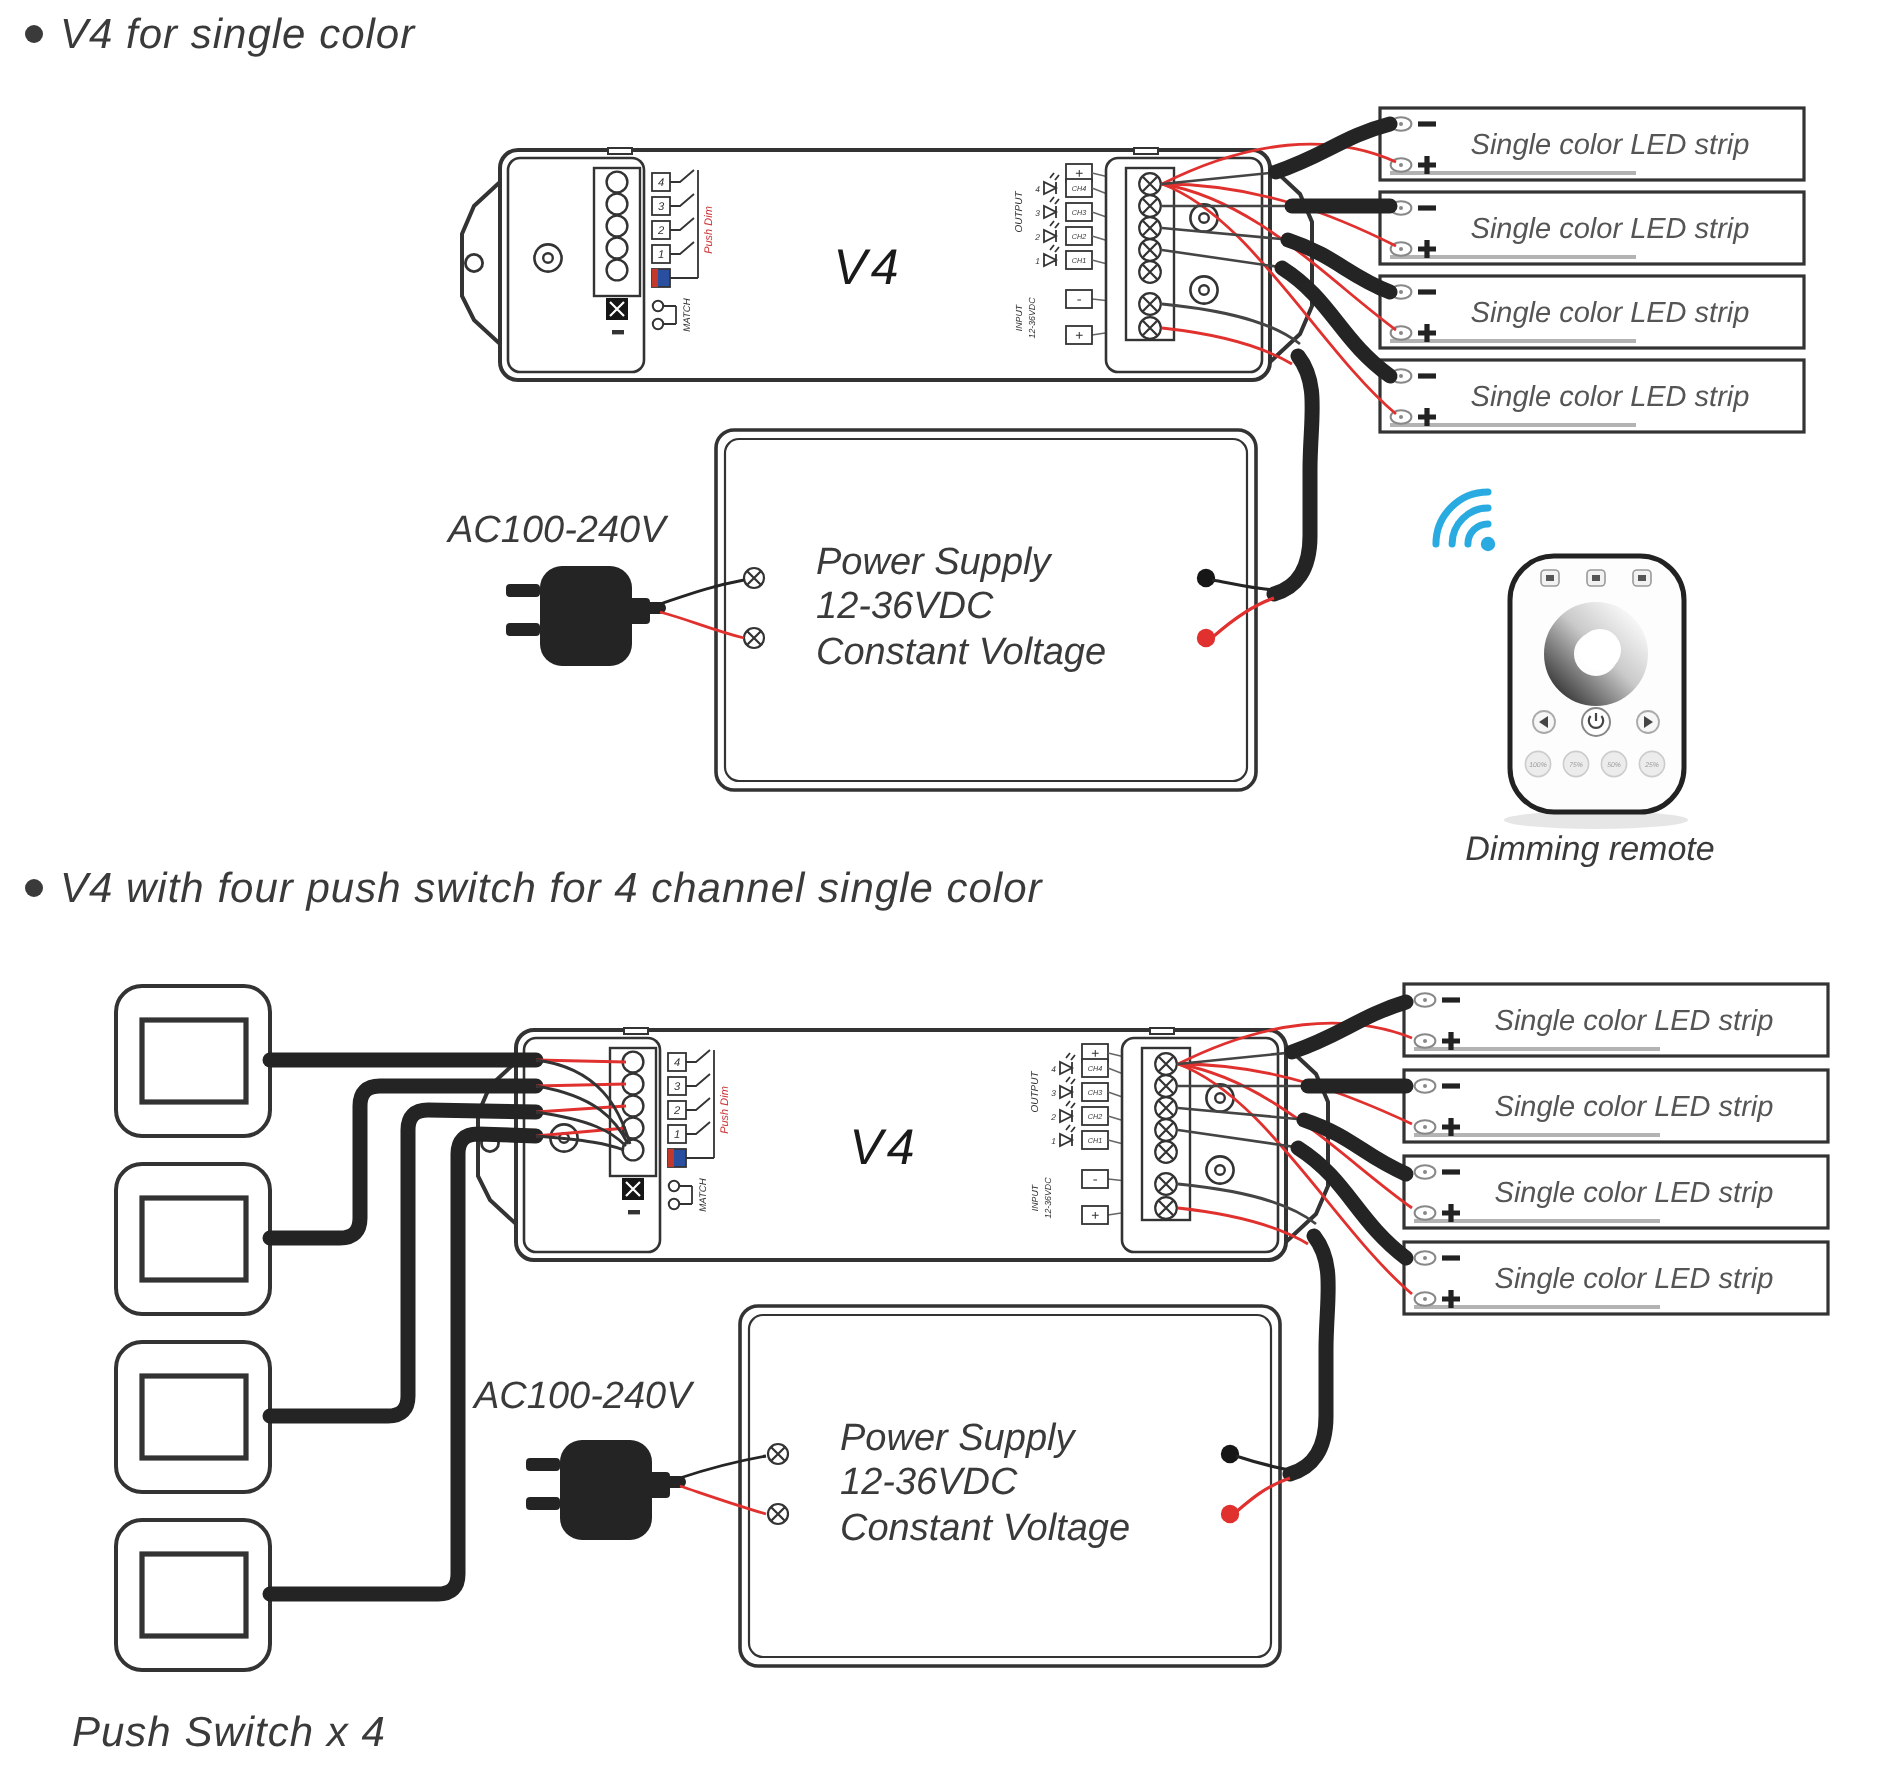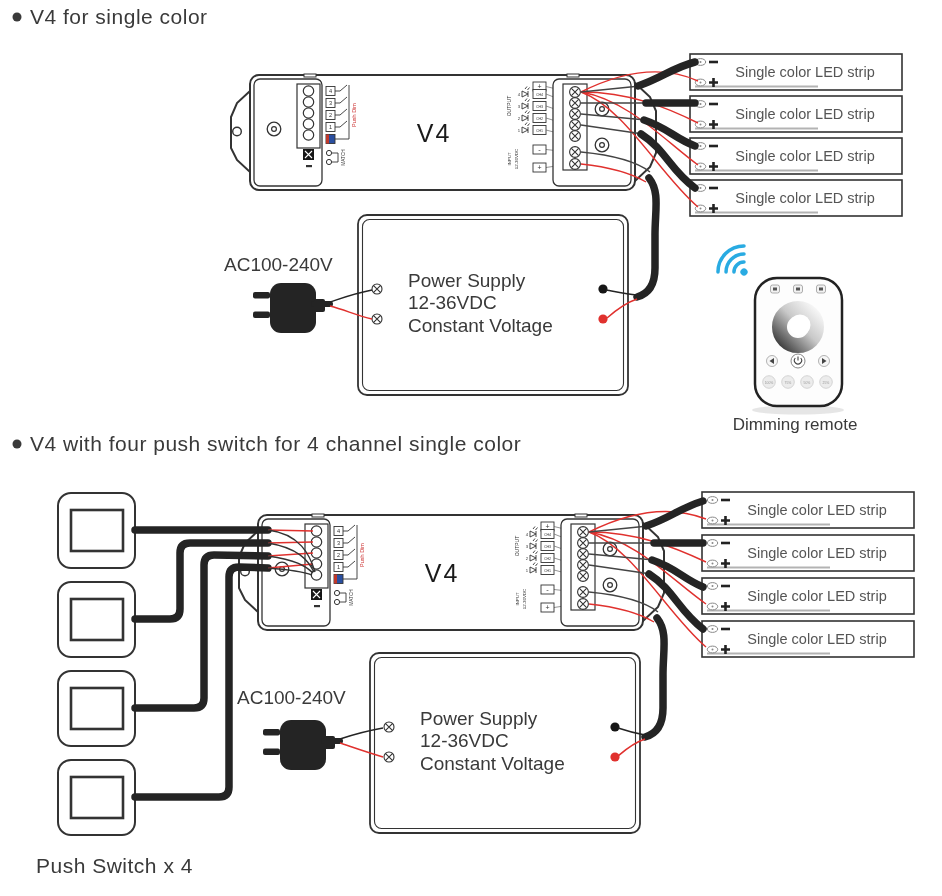--- a/index.html
+++ b/index.html
@@ -1,16 +1,16 @@
 <!DOCTYPE html>
 <html><head>
 <meta charset="utf-8">
 <style>
   html,body{margin:0;padding:0;background:#fff;}
-  .stage{width:942px;height:896px;position:relative;background:#fff;}
+  .stage{width:942px;height:896px;position:relative;background:#fff;font-style:italic;}
   svg{display:block;}
   text{font-family:"Liberation Sans", sans-serif;}
   .title{font-size:21px;fill:#3a3a3a;letter-spacing:.5px;}
   .psu-text{font-size:19px;fill:#3a3a3a;}
   .striplabel{font-size:14.5px;fill:#555;}
   .ln{stroke:#333;fill:#fff;}
 </style>
 </head>
 <body>
 

